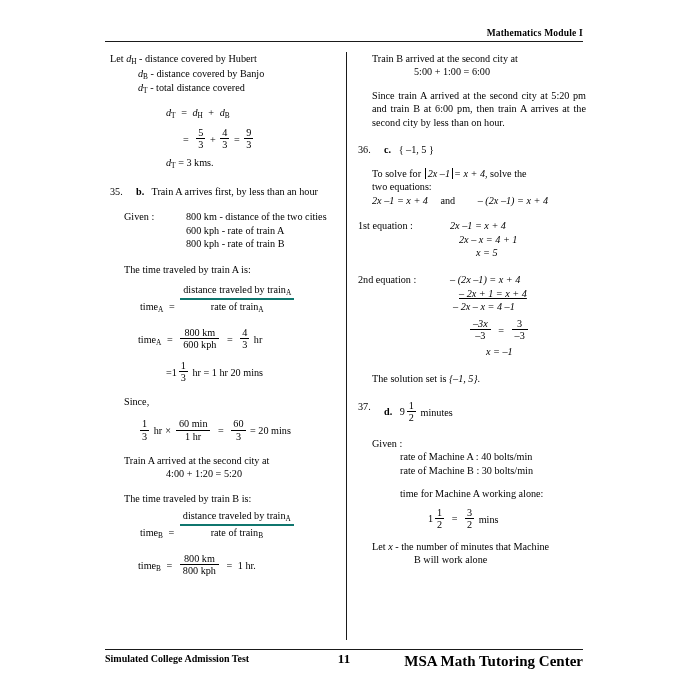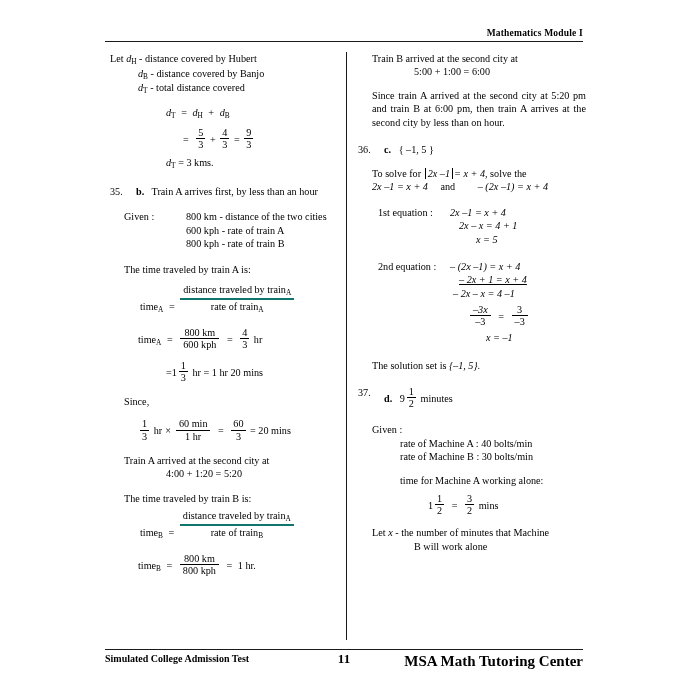--- a/index.html
+++ b/index.html
@@ -185,21 +185,21 @@
     top: 0;
   }
 
   
   .eqrow {
     position: relative;
     padding-left: 92px;
   }
   .eqrow-label {
     position: absolute;
-    left: 0; top: 0; margin-left: 20px;
+    left: 0; top: 0;
   }
 
   
   .bigfrac-row {
     position: relative;
     padding-left: 30px;
     white-space: nowrap;
   }
   .bigfrac-lead {
     display: inline-block;
@@ -423,20 +423,21 @@
       <span class="prob-letter">c.</span>
       <span>{ –1, 5 }</span>
     </div>
 
     <div class="sp10"></div>
 
     <div class="indent1">
       <span>To  solve  for</span>
       <span class="abs mi">2x –1</span><span class="mi">= x + 4</span><span>,  solve  the</span>
     </div>
+    <div class="line indent1">two equations:</div>
 
     <div class="line indent1">
       <span class="mi">2x –1 = x + 4</span>
       <span style="padding:0 10px;">and</span>
       <span class="mi" style="padding-left:10px;">– (2x –1) = x + 4</span>
     </div>
 
     <div class="sp12"></div>
 
     <div class="blk eqrow indent1">

